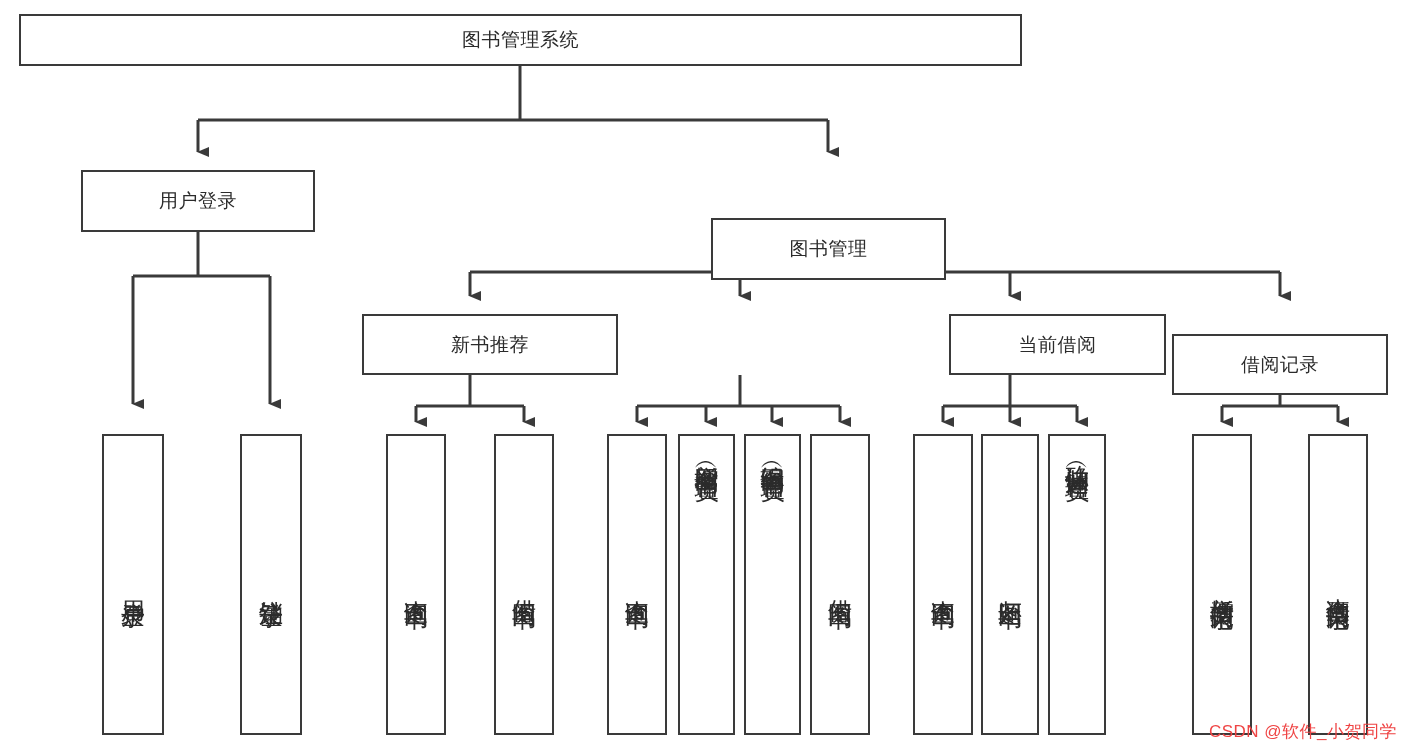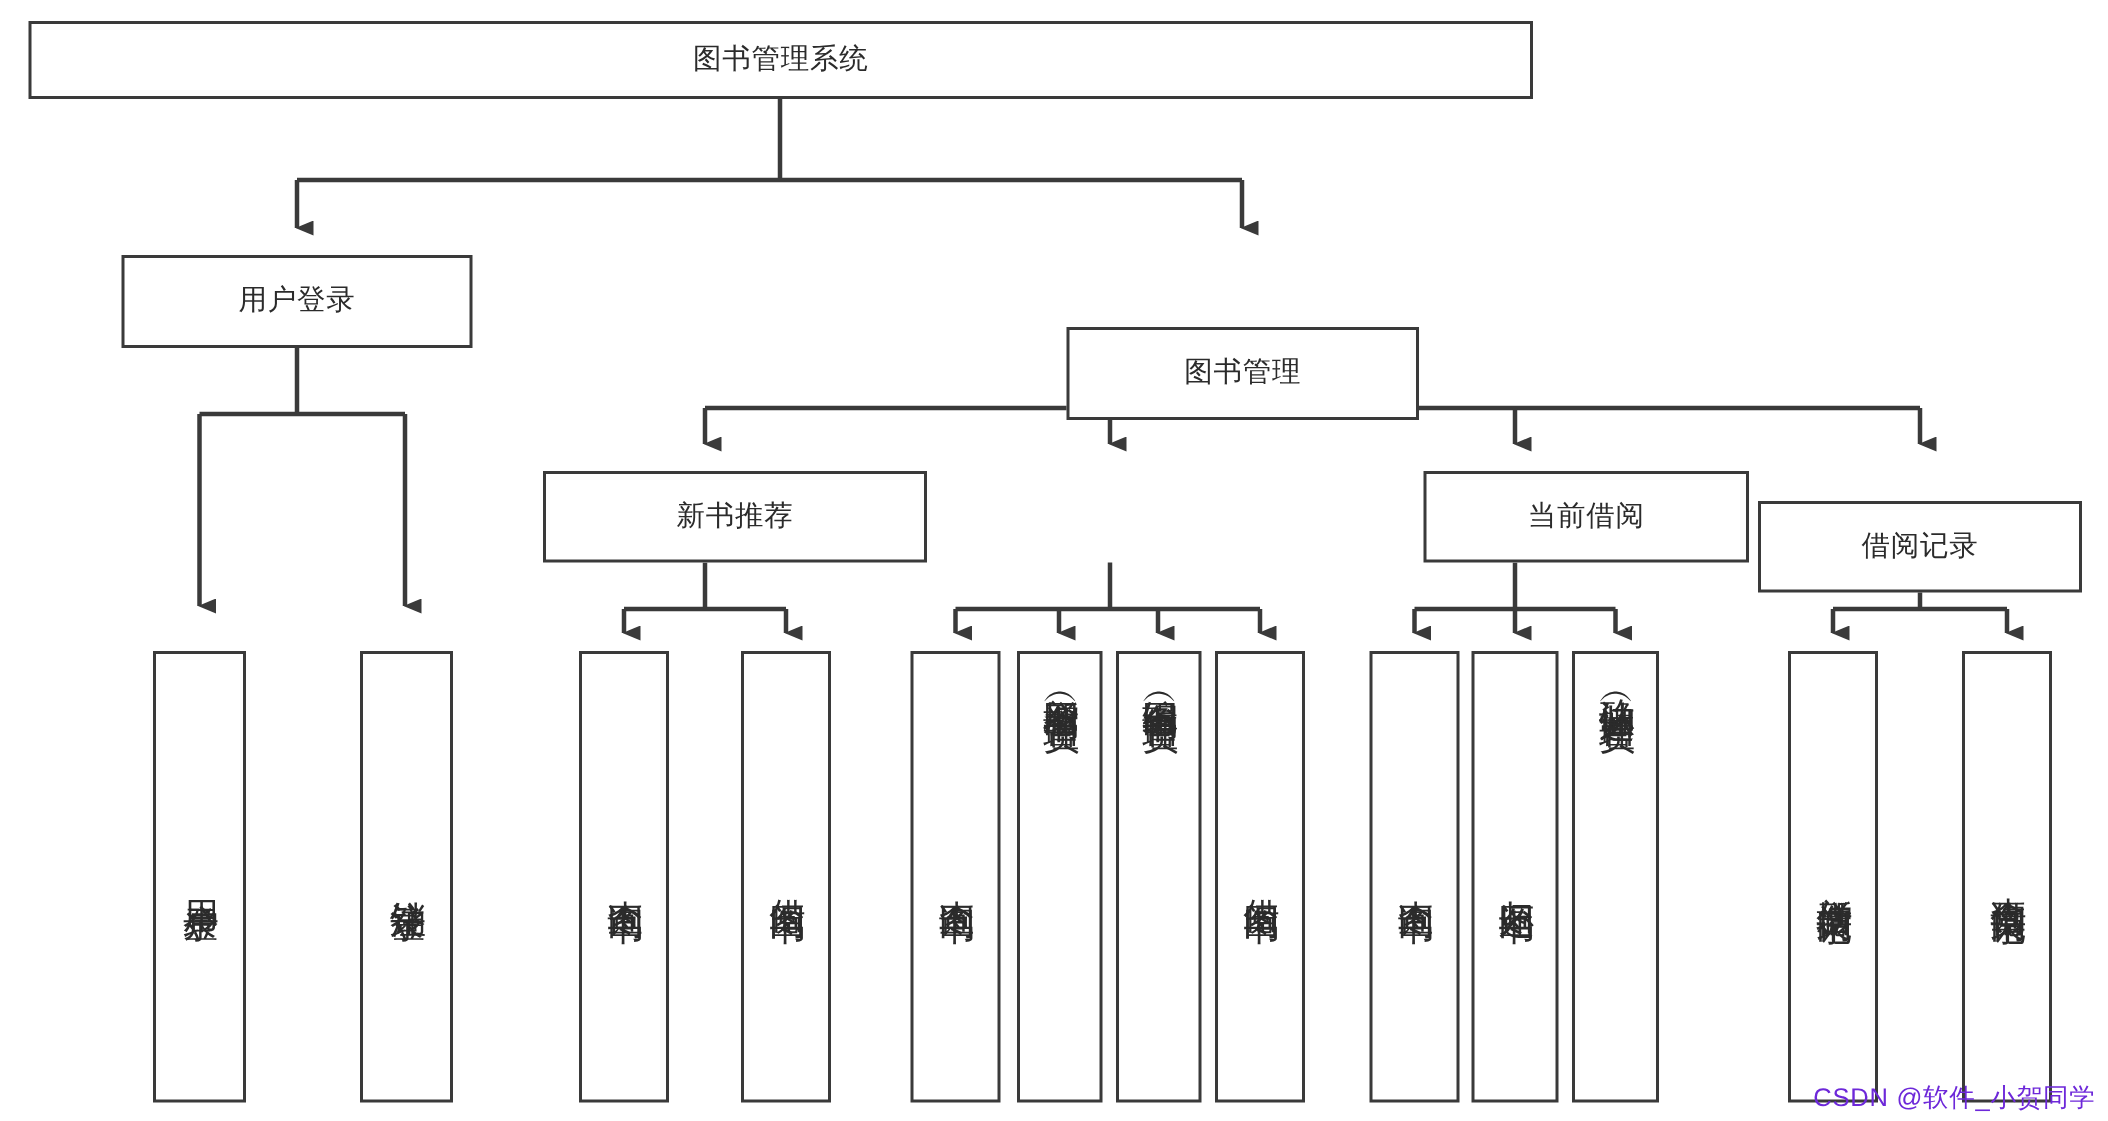--- a/index.html
+++ b/index.html
@@ -57,21 +57,21 @@
   }
   .node.vert.mid {
     align-items: center;
     padding-top: 0;
   }
   #watermark {
     position: absolute;
     right: 8px;
     bottom: 4px;
     font-size: 17px;
-    color: #6d28d9;
+    color: #ef4444;
     letter-spacing: 0.5px;
     z-index: 5;
     white-space: nowrap;
   }
 </style>
 </head>
 <body>
 
 <div id="canvas">
 

